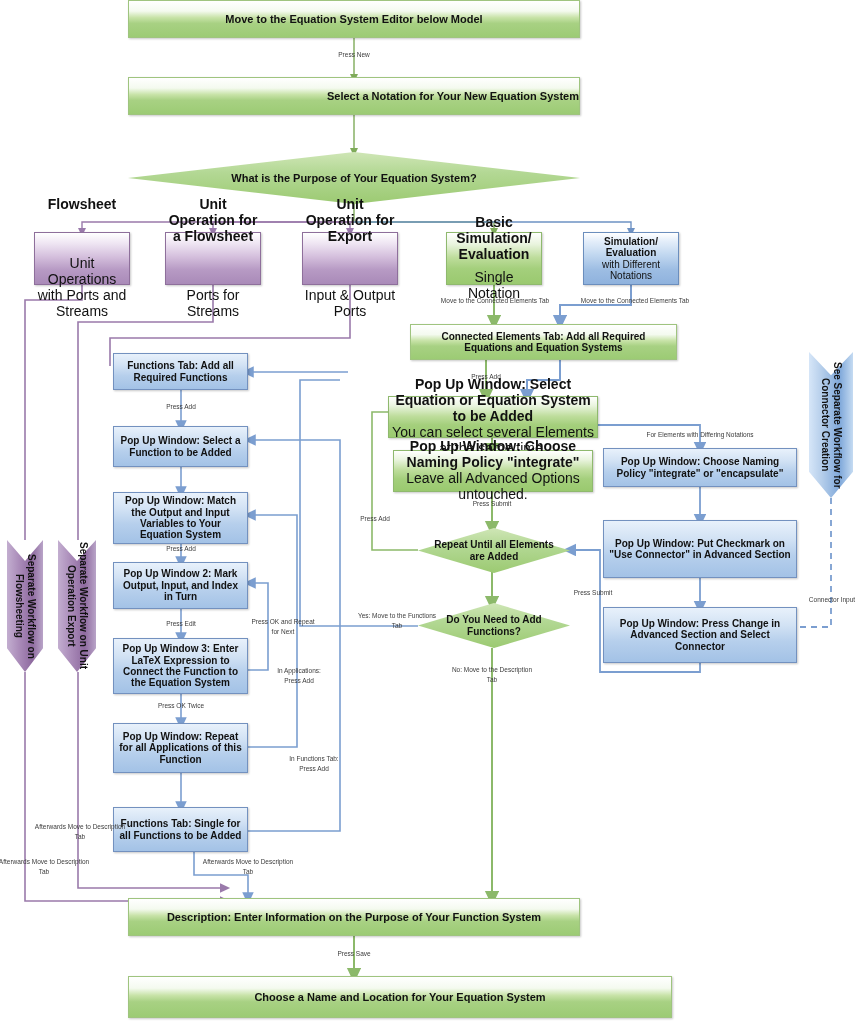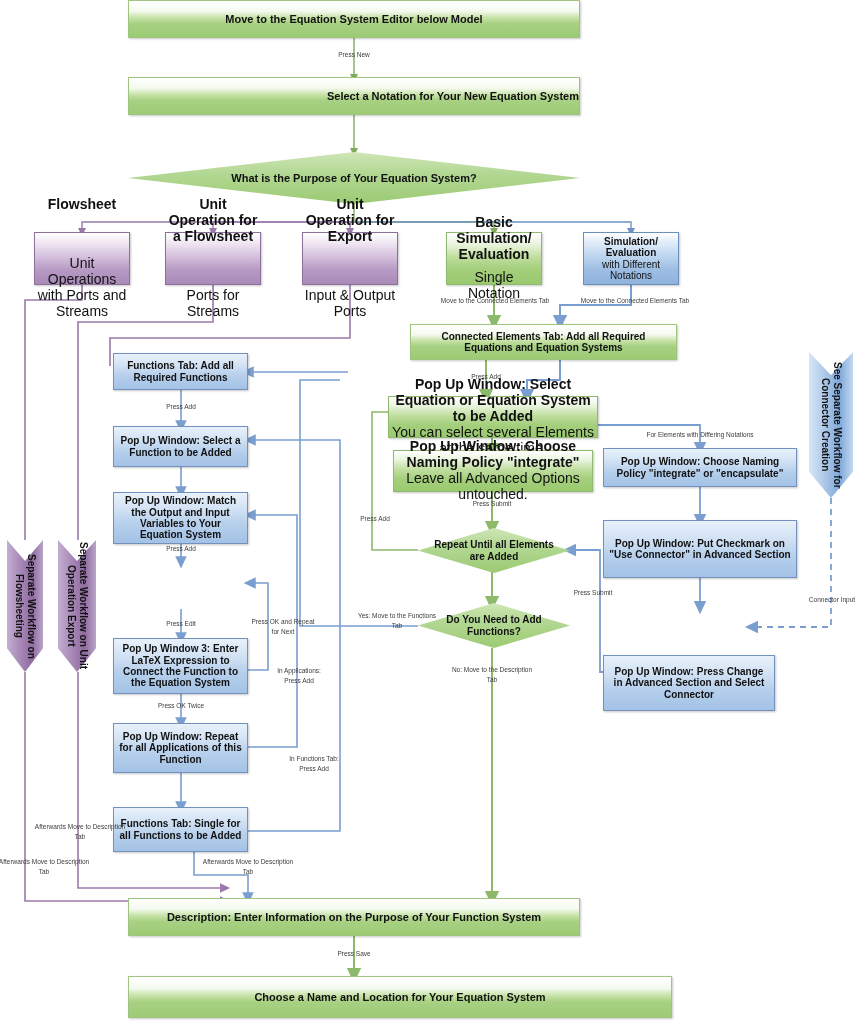--- a/index.html
+++ b/index.html
@@ -238,36 +238,39 @@
   </div>
 
   <div class="node blue-pop" style="left:603px;top:448px;width:194px;height:39px;">
     <span style="padding:0 5px">Pop Up Window: Choose Naming Policy "integrate" or "encapsulate"</span>
   </div>
 
   <div class="node blue-pop" style="left:603px;top:520px;width:194px;height:58px;">
     <span style="padding:0 5px">Pop Up Window: Put Checkmark on "Use Connector" in Advanced Section</span>
   </div>
 
-  <div class="node blue-pop" style="left:603px;top:607px;width:172px;height:56px;margin-top:48px;">
+  <div class="node blue-pop" style="left:603px;top:607px;width:194px;height:56px;">
     <span style="padding:0 5px">Pop Up Window: Press Change in Advanced Section and Select Connector</span>
   </div>
 
   <div class="node blue-pop" style="left:113px;top:353px;width:135px;height:37px;">
     <span style="padding:0 4px">Functions Tab: Add all Required Functions</span>
   </div>
 
   <div class="node blue-pop" style="left:113px;top:426px;width:135px;height:41px;">
     <span style="padding:0 4px">Pop Up Window: Select a Function to be Added</span>
   </div>
 
   <div class="node blue-pop" style="left:113px;top:492px;width:135px;height:52px;">
     <span style="padding:0 4px">Pop Up Window: Match the Output and Input Variables to Your Equation System</span>
   </div>
 
+  <div class="node blue-pop" style="left:113px;top:562px;width:135px;height:47px;">
+    <span style="padding:0 4px">Pop Up Window 2: Mark Output, Input, and Index in Turn</span>
+  </div>
 
   <div class="node blue-pop" style="left:113px;top:638px;width:135px;height:56px;">
     <span style="padding:0 4px">Pop Up Window 3: Enter LaTeX Expression to Connect the Function to the Equation System</span>
   </div>
 
   <div class="node blue-pop" style="left:113px;top:723px;width:135px;height:50px;">
     <span style="padding:0 4px">Pop Up Window: Repeat for all Applications of this Function</span>
   </div>
 
   <div class="node blue-pop" style="left:113px;top:807px;width:135px;height:45px;">

